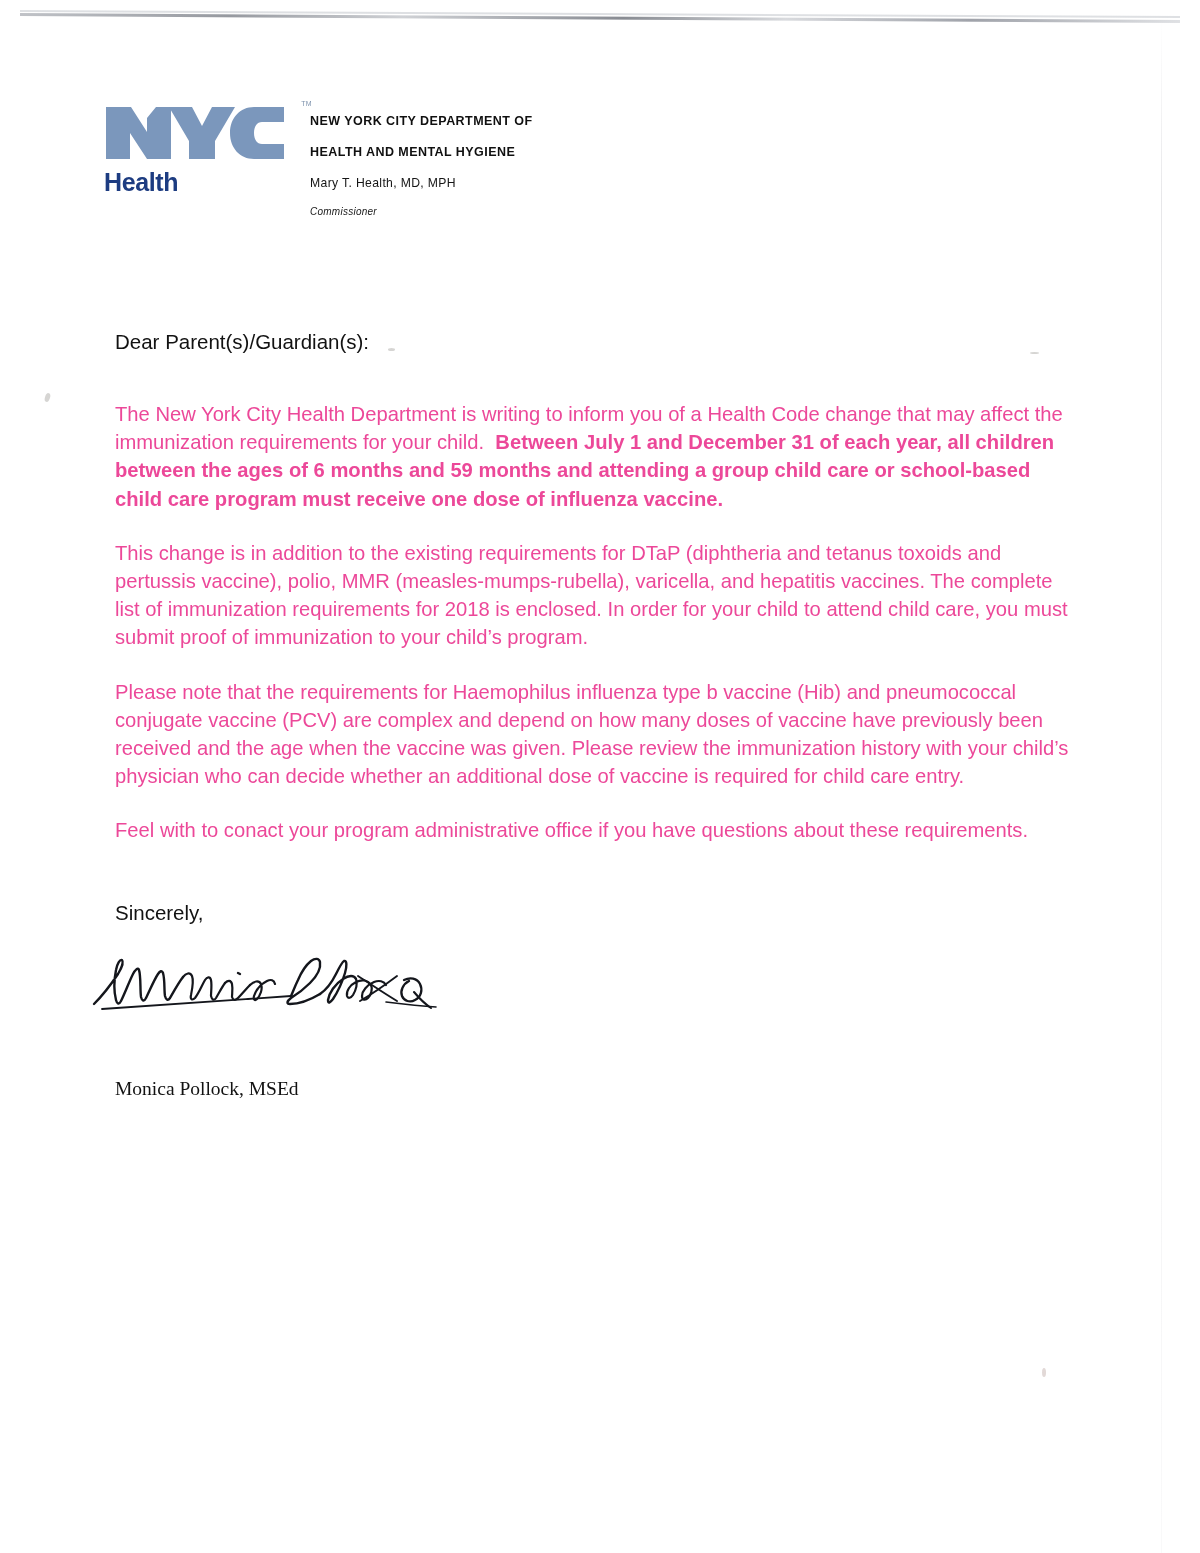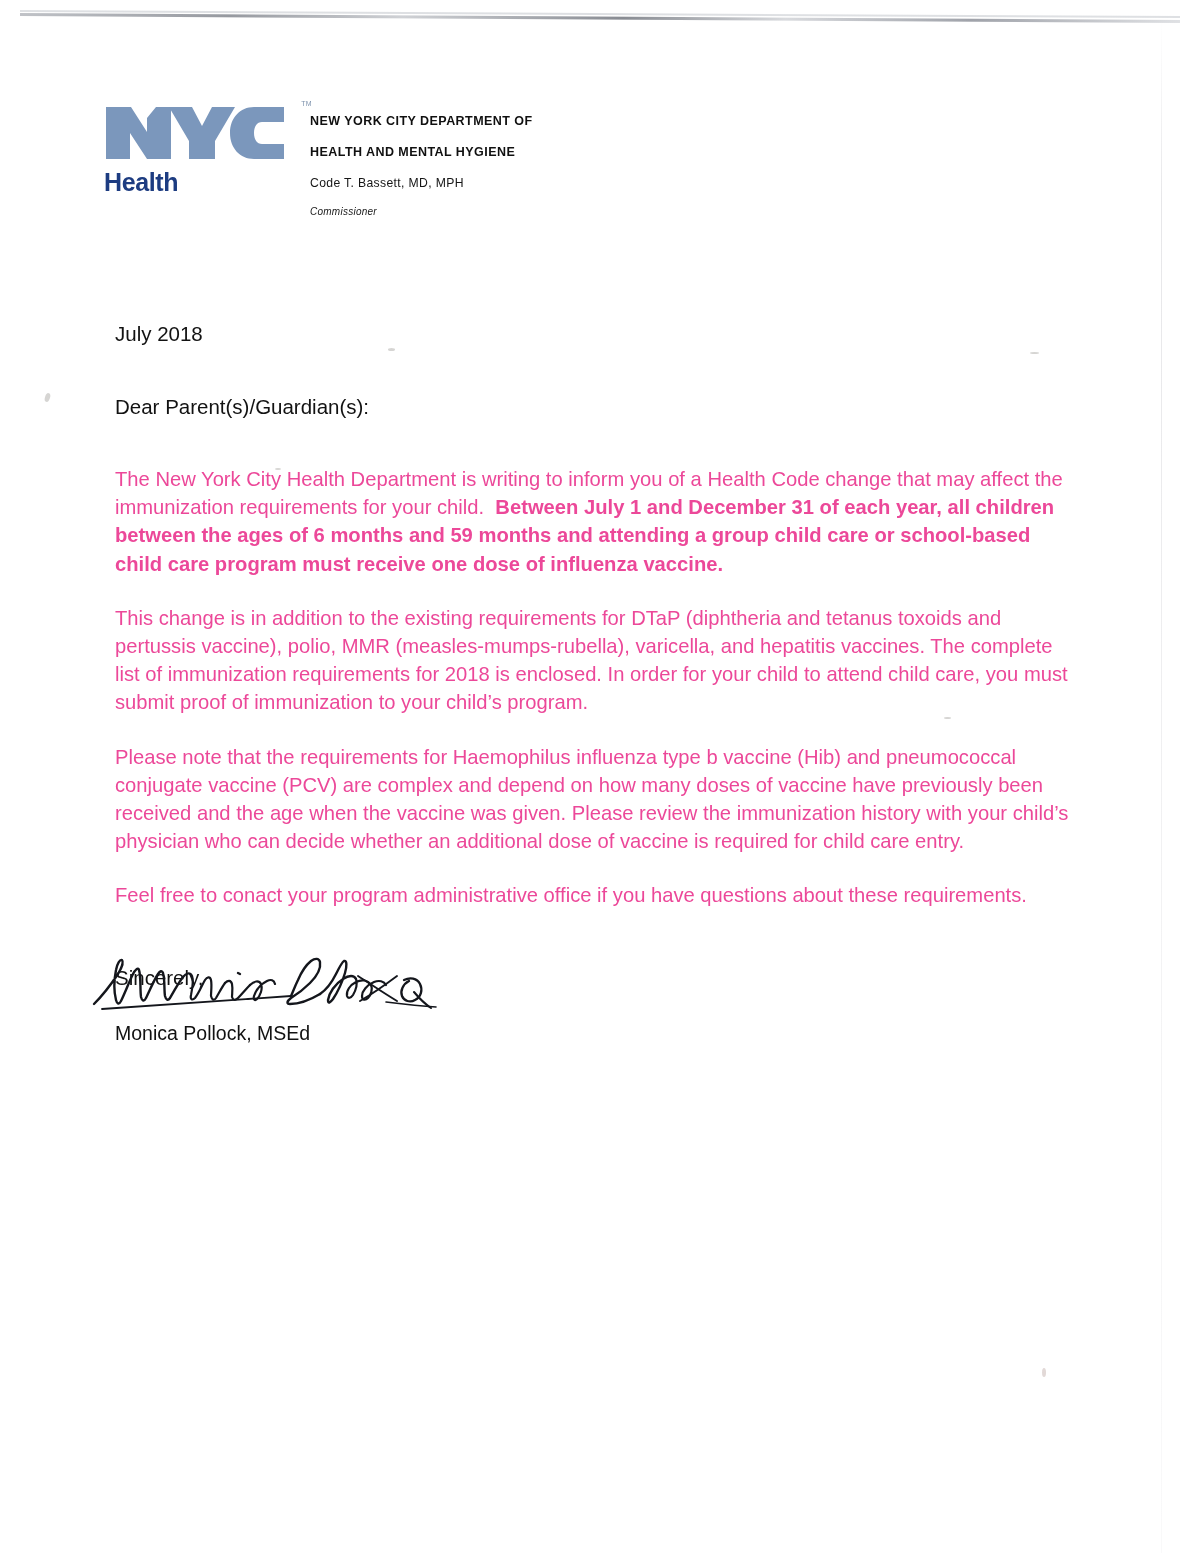--- a/index.html
+++ b/index.html
@@ -186,22 +186,23 @@
     left: 88px;
     top: 952px;
     width: 400px;
     height: 64px;
   }
   .signature-area svg { display: block; width: 360px; height: 64px; }
 
   .signer-block {
     position: absolute;
     left: 115px;
-    top: 1021px;
+    top: 1076px;
     width: 500px;
+    font-family: Liberation Serif, serif;
   }
   .signer-line {
     font-size: 19.5px;
     line-height: 25px;
     color: #121212;
     white-space: nowrap;
   }
 </style>
 </head>
 <body>
@@ -233,39 +234,38 @@
           </g>
         </svg>
         <div class="tm-mark">TM</div>
       </div>
       <div class="health-word">Health</div>
     </div>
 
     <div class="agency-block">
       <div class="agency-line">NEW YORK CITY DEPARTMENT OF</div>
       <div class="agency-line">HEALTH AND MENTAL HYGIENE</div>
-      <div class="commissioner-name">Code T. Bassett, MD, MPH</div>
+      <div class="commissioner-name">Mary T. Health, MD, MPH</div>
       <div class="commissioner-title">Commissioner</div>
     </div>
 
   </div>
 
   <div class="letter-body">
 
-    <p class="date-line">July 2018</p>
 
     <p class="salutation">Dear Parent(s)/Guardian(s):</p>
 
     <p class="para"><span>The New York City Health Department is writing to inform you of a Health Code change that may affect the immunization requirements for your child.</span>&nbsp; <b>Between July 1 and December 31 of each year, all children between the ages of 6 months and 59 months and attending a group child care or school-based child care program must receive one dose of influenza vaccine.</b></p>
 
     <p class="para">This change is in addition to the existing requirements for DTaP (diphtheria and tetanus toxoids and pertussis vaccine), polio, MMR (measles-mumps-rubella), varicella, and hepatitis vaccines. The complete list of immunization requirements for 2018 is enclosed. In order for your child to attend child care, you must submit proof of immunization to your child’s program.</p>
 
     <p class="para">Please note that the requirements for Haemophilus influenza type b vaccine (Hib) and pneumococcal conjugate vaccine (PCV) are complex and depend on how many doses of vaccine have previously been received and the age when the vaccine was given. Please review the immunization history with your child’s physician who can decide whether an additional dose of vaccine is required for child care entry.</p>
 
-    <p class="para">Feel free to conact your program administrative office if you have questions about these requirements.</p>
+    <p class="para">Feel with to conact your program administrative office if you have questions about these requirements.</p>
 
     <p class="closing">Sincerely,</p>
 
   </div>
 
   <div class="signature-area">
     <svg viewBox="0 0 360 64" xmlns="http://www.w3.org/2000/svg" aria-hidden="true">
       <g fill="none" stroke="#14161c" stroke-linecap="round" stroke-linejoin="round">
 
         <path d="M6 52 C14 44 22 34 30 22 C33 17 36 10 34 8 C32 7 29 12 28 18 C26 28 26 40 28 48 C29 52 31 53 33 49 C37 41 41 30 45 22 C47 18 50 15 51 18 C53 24 52 38 53 45 C54 49 56 50 58 46 C62 38 66 28 70 22 C72 19 74 18 75 21 C77 28 76 38 77 44 C78 48 80 49 82 46 C86 39 91 30 95 25" stroke-width="2.4"></path>

